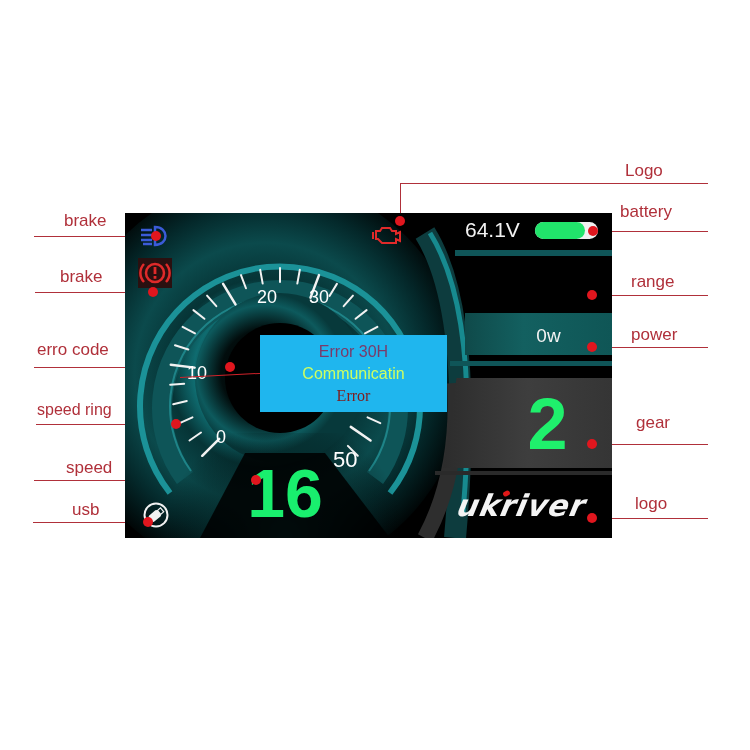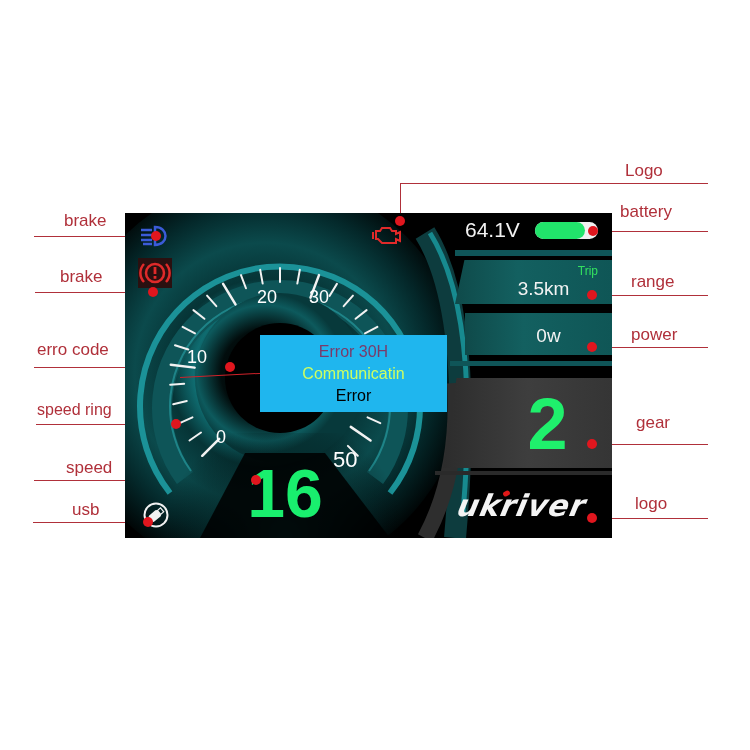--- a/index.html
+++ b/index.html
@@ -8,21 +8,21 @@
   .hline{position:absolute;height:1px;background:#b0303a;}
   .vline{position:absolute;width:1px;background:#b0303a;}
   .dot{position:absolute;width:10px;height:10px;border-radius:50%;background:#e0161e;margin-left:-5px;margin-top:-5px;z-index:20;}
   #display{position:absolute;left:125px;top:213px;width:487px;height:325px;background:#000;overflow:hidden;}
   .abs{position:absolute;}
   #gauge-svg{position:absolute;left:0;top:0;}
   .white-txt{color:#fff;}
   #error-box{position:absolute;left:135px;top:122px;width:187px;height:77px;background:#1fb6ee;text-align:center;font-size:16px;line-height:22px;}
   #err-l1{color:#7a3b6a;margin-top:6px;}
   #err-l2{color:#cfff60;}
-  #err-l3{color:#000000;}
+  #err-l3{color:#7f1d1d;font-family:Liberation Serif, serif;}
   #speed{position:absolute;left:110px;top:244px;width:100px;text-align:center;font-size:68px;font-weight:bold;color:#19ef6e;line-height:72px;font-family:"Liberation Sans",sans-serif;}
   #voltage{position:absolute;left:340px;top:5px;font-size:21px;color:#f2f2f2;}
   #batt{position:absolute;left:410px;top:9px;width:63px;height:17px;border-radius:9px;background:#f0f0f0;}
   #batt-fill{position:absolute;left:0;top:0;width:50px;height:17px;border-radius:9px;background:#21e46b;}
   .panel{position:absolute;background:linear-gradient(90deg,#0f4a4a,#136060 40%,#0f5656);}
   #trip-label{position:absolute;right:14px;top:4px;font-size:12px;color:#33e25f;}
   #range{position:absolute;left:0;width:100%;top:18px;text-align:center;font-size:19px;color:#f2f2f2;padding-left:20px;box-sizing:border-box;}
   #power{position:absolute;left:0;width:100%;top:12px;text-align:center;font-size:19px;color:#f2f2f2;padding-left:20px;box-sizing:border-box;}
   #gear-panel{position:absolute;background:linear-gradient(90deg,#2c2c2c,#3e3e3e 50%,#353535);}
   #gear{position:absolute;left:0;width:100%;top:6px;text-align:center;font-size:72px;font-weight:bold;color:#1ff06c;padding-left:40px;box-sizing:border-box;line-height:80px;}
@@ -167,45 +167,41 @@
     <path d="M4 8 L8 8 L10 5 L18 5 L20 8 L24 8 L24 11 L28 9 L28 18 L24 16 L24 20 L10 20 L6 16 L4 16 Z" fill="none" stroke="#e02a2a" stroke-width="2"></path>
     <line x1="1" y1="9" x2="1" y2="16" stroke="#e02a2a" stroke-width="2"></line>
   </svg>
 
   <div id="voltage">64.1V</div>
   <div id="batt">
     <div id="batt-fill" style="width: 50.4px;"></div>
   </div>
 
   <div class="abs white-txt" style="left:91px;top:214px;font-size:18px;">0</div>
-  <div class="abs white-txt" style="left:62px;top:134px;font-size:18px;">10</div>
+  <div class="abs white-txt" style="left:62px;top:150px;font-size:18px;">10</div>
   <div class="abs white-txt" style="left:106px;top:74px;font-size:18px;margin-left:26px;">20</div>
   <div class="abs white-txt" style="left:184px;top:74px;font-size:18px;">30</div>
   <div class="abs white-txt" style="left:208px;top:208px;font-size:22px;margin-top:26px;">50</div>
 
   <div id="error-box">
     <div id="err-l1">Error  30H</div>
     <div id="err-l2">Communicatin</div>
     <div id="err-l3">Error</div>
   </div>
 
   <div id="speed">16</div>
 
   <svg class="abs" style="left:17px;top:288px;" width="28" height="28" viewBox="0 0 28 28">
     <circle cx="14" cy="14" r="11.5" fill="none" stroke="#f2f2f2" stroke-width="2"></circle>
     <g transform="rotate(-40 14 14)">
       <rect x="7" y="10" width="11" height="8" rx="1.5" fill="#f2f2f2"></rect>
       <rect x="18" y="11.5" width="4" height="5" fill="none" stroke="#f2f2f2" stroke-width="1.2"></rect>
     </g>
   </svg>
 
-  <div class="panel" style="left:330px;top:47px;width:157px;height:44px;clip-path:polygon(6% 0,100% 0,100% 100%,0 100%);">
-    <div id="trip-label">Trip</div>
-    <div id="range">3.5km</div>
-  </div>
 
   <div class="panel" style="left:340px;top:100px;width:147px;height:42px;">
     <div id="power">0w</div>
   </div>
 
   <div id="gear-panel" style="left:318px;top:165px;width:169px;height:90px;clip-path:polygon(8% 0,100% 0,100% 100%,0 100%);">
     <div id="gear">2</div>
   </div>
 
   <div id="brand">ukriver</div>

